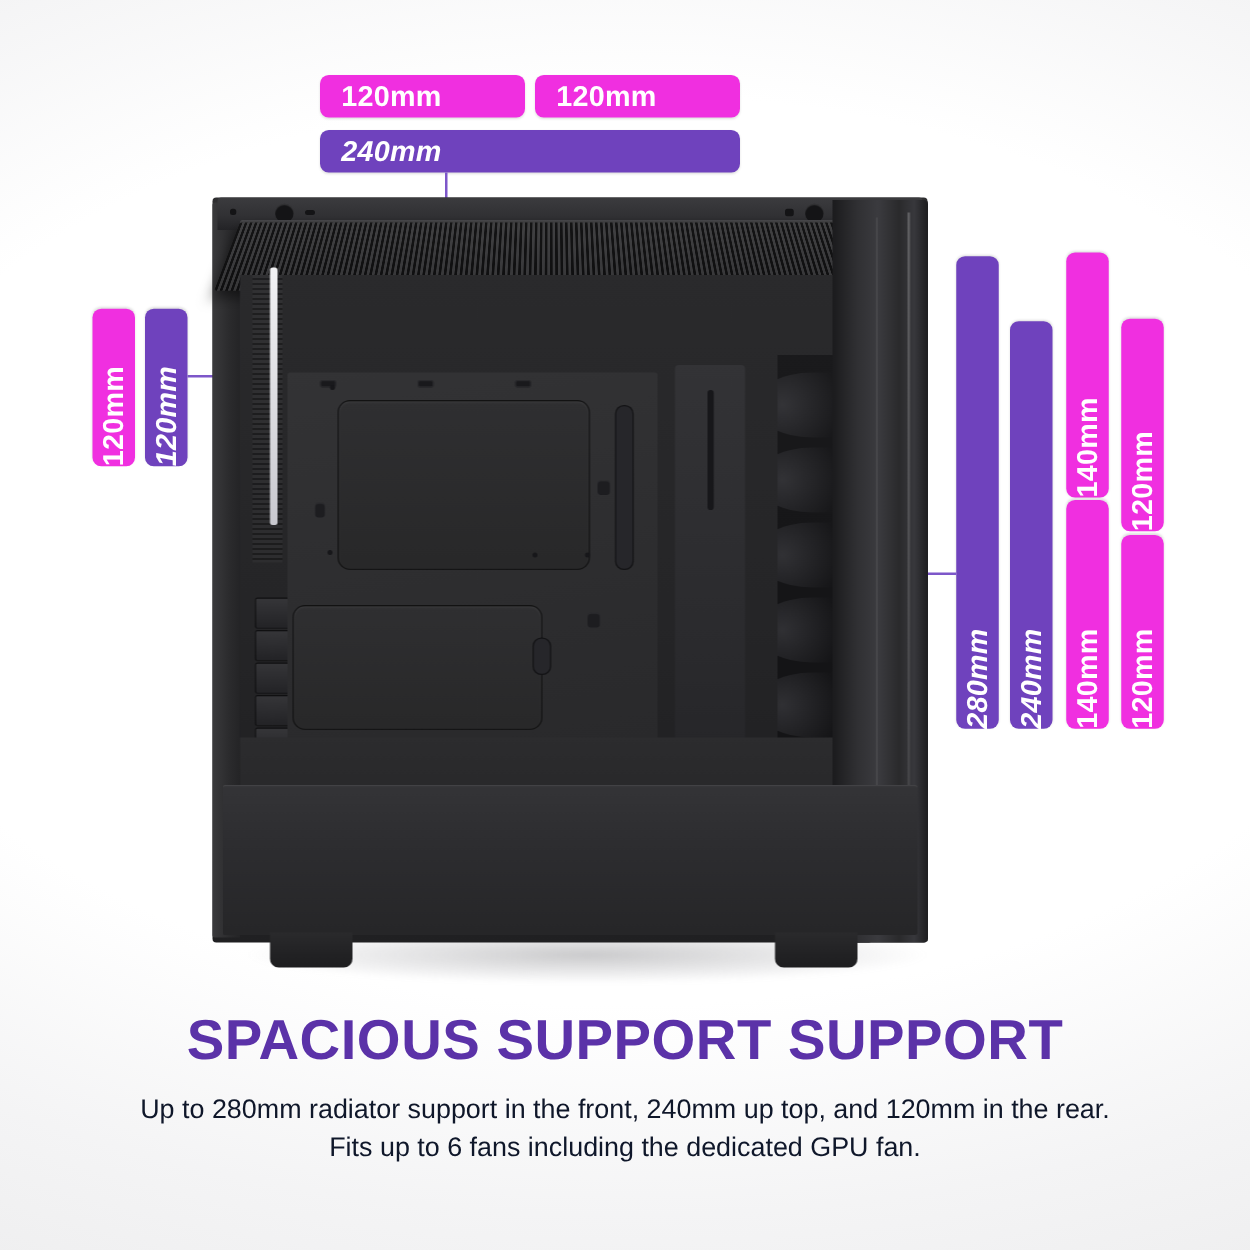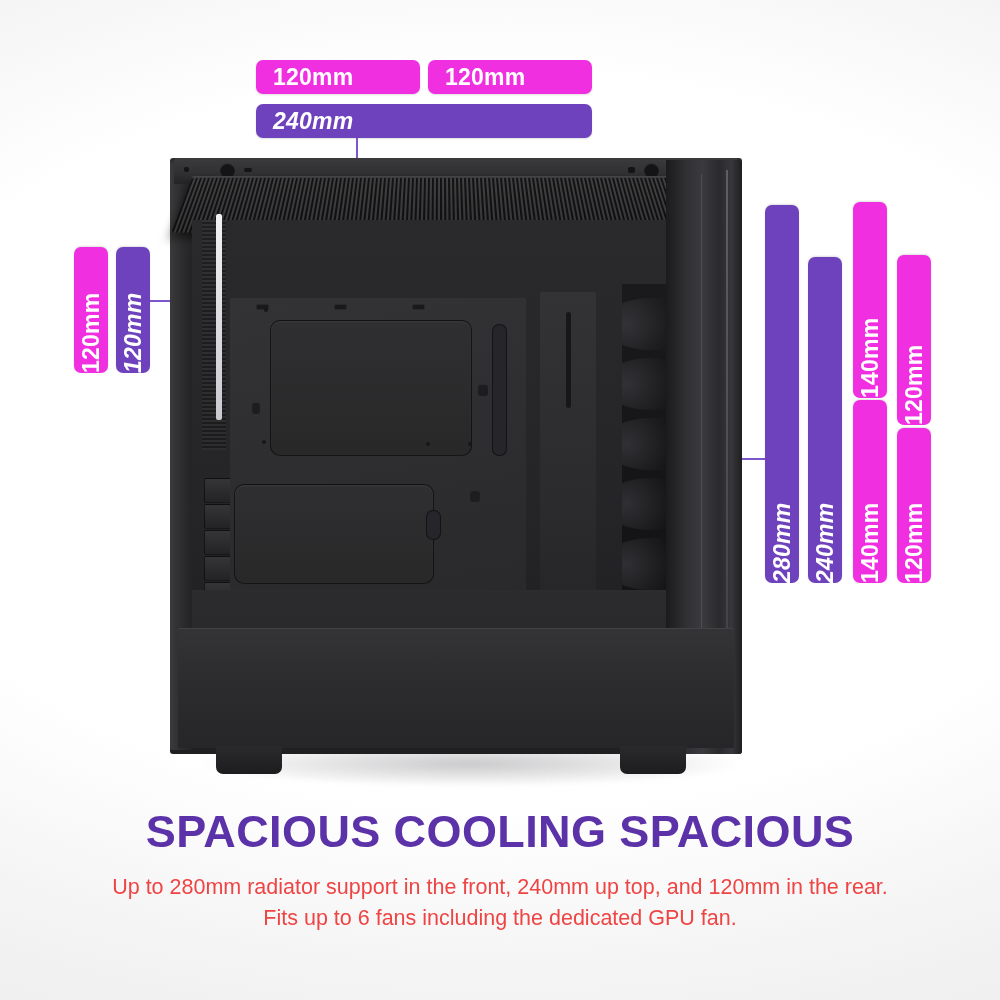--- a/index.html
+++ b/index.html
@@ -195,21 +195,21 @@
     border-radius:0 0 7px 7px;
   }
 
   
   .title{
     position:absolute;left:0;top:806px;width:1000px;text-align:center;
     color:#5b32a8;font-size:45px;font-weight:700;letter-spacing:.4px;
   }
   .subtitle{
     position:absolute;left:100px;top:872px;width:800px;text-align:center;
-    color:#ef4444;font-size:21.5px;line-height:31px;
+    color:#0f172a;font-size:21.5px;line-height:31px;
   }
 </style>
 </head>
 <body>
 
 <div id="stage">
 
   <div class="backdrop"></div>
   <div class="floor-shadow"></div>
 
@@ -336,19 +336,19 @@
     <div class="side-right">
       <div class="glass-hl"></div>
       <div class="glass-hl2"></div>
     </div>
 
     <div class="front-panel"></div>
     <div class="foot" style="left:46px;"></div>
     <div class="foot" style="left:450px;"></div>
   </div>
 
-  <div class="title">SPACIOUS COOLING SPACIOUS</div>
+  <div class="title">SPACIOUS SUPPORT SUPPORT</div>
   <div class="subtitle">
     <span>Up to 280mm radiator support in the front, 240mm up top, and</span>
     <span>120mm in the rear. Fits up to 6 fans including the dedicated GPU fan.</span>
   </div>
 
 </div>
 
 </body></html>

